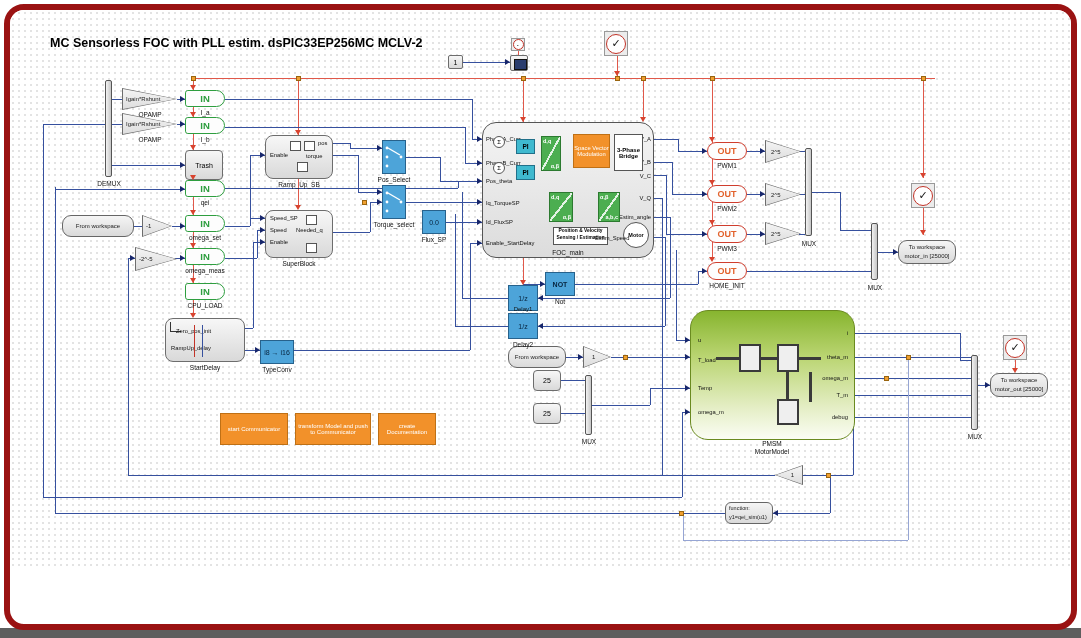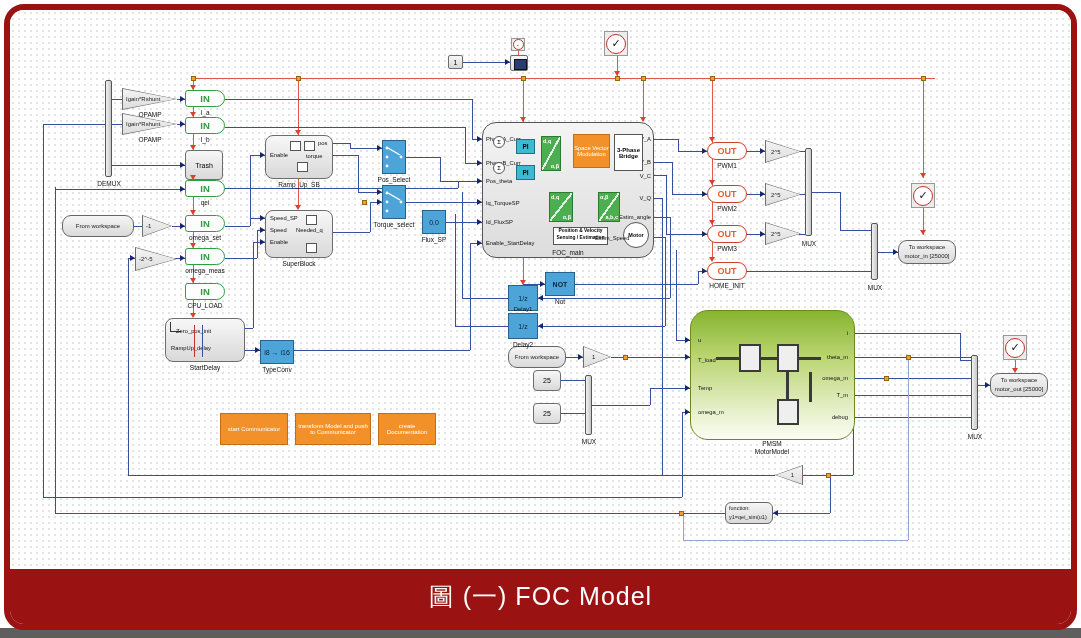--- a/index.html
+++ b/index.html
@@ -52,20 +52,21 @@
   .sq{position:absolute;background:#efefef;border:2.5px solid #3a3a3a;box-sizing:border-box;}
   .ln{position:absolute;background:#3a3a3a;}
   .minisq{position:absolute;width:9px;height:8px;background:#fff;border:1px solid #555;}
 </style>
 </head>
 <body>
 
 <div class="band"></div>
 <div class="frame">
   <div class="canvas">
+    <div class="title">MC Sensorless FOC with PLL estim. dsPIC33EP256MC MCLV-2</div>
 
     <div>
 
       <i class="r" style="left:183px;top:68px;width:742px;height:1px"></i>
       <i class="r" style="left:183px;top:70px;width:1px;height:236px"></i>
       <i class="r" style="left:288px;top:70px;width:1px;height:125px"></i>
       <i class="r" style="left:513px;top:70px;width:1px;height:200px"></i>
       <i class="r" style="left:607px;top:46px;width:1px;height:20px"></i>
       <i class="r" style="left:633px;top:70px;width:1px;height:37px"></i>
       <i class="r" style="left:702px;top:70px;width:1px;height:177px"></i>
@@ -550,14 +551,13 @@
       <i class="j" style="left:911px;top:66px"></i>
       <i class="j" style="left:352px;top:190px"></i>
         <i class="j" style="left:613px;top:345px"></i>
       <i class="j" style="left:874px;top:366px"></i>
         <i class="j" style="left:896px;top:345px"></i>
       <i class="j" style="left:816px;top:463px"></i>
         <i class="j" style="left:669px;top:501px"></i>
     </div>
   </div>
 
-  <div class="caption">圖 (一) FOC Model</div>
 </div>
 
 </body></html>

